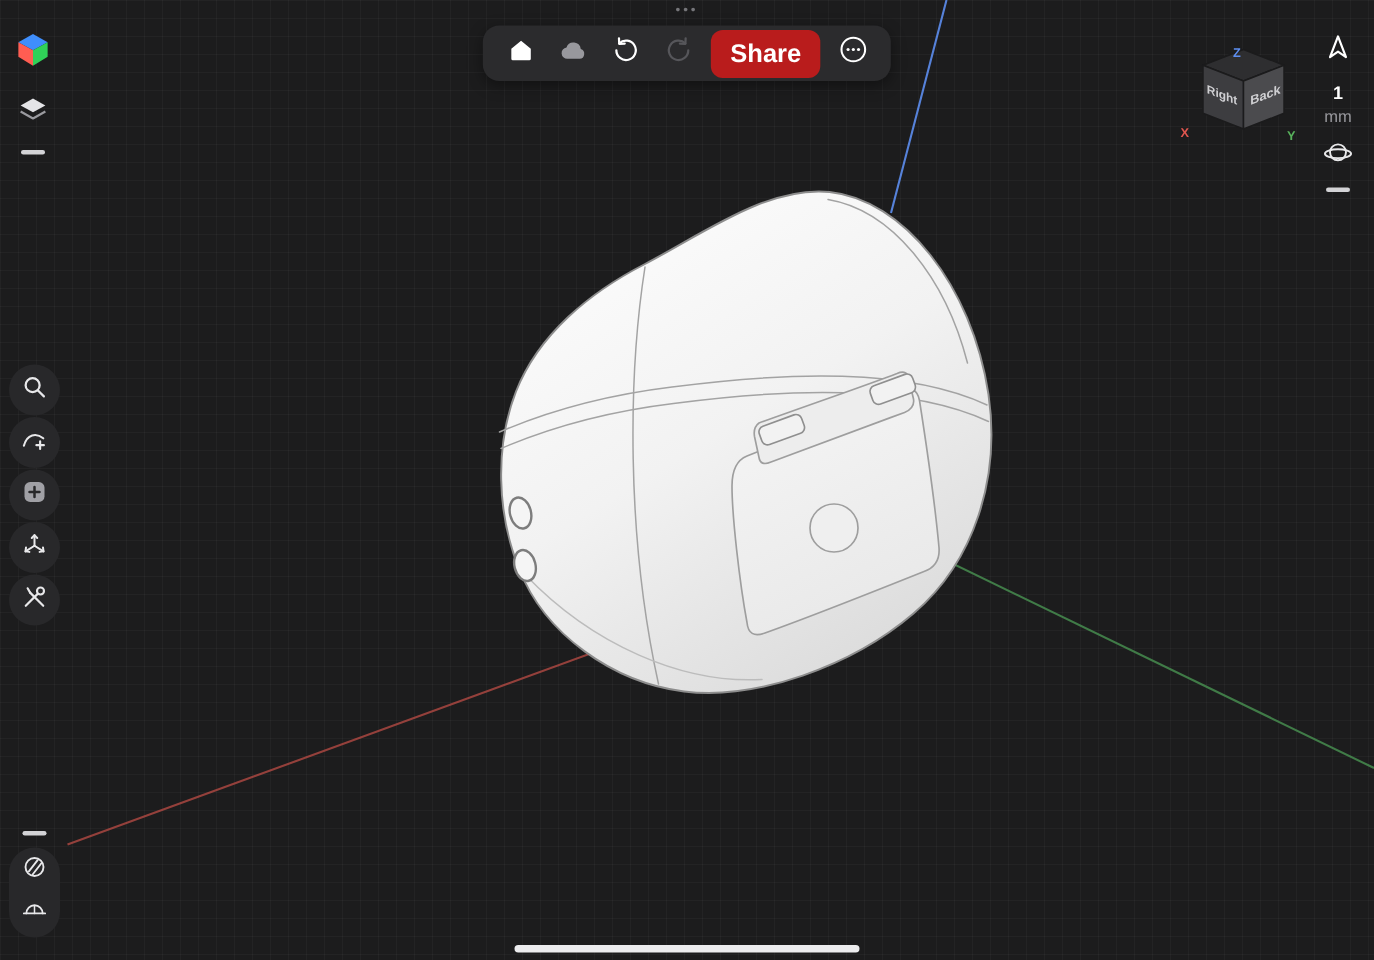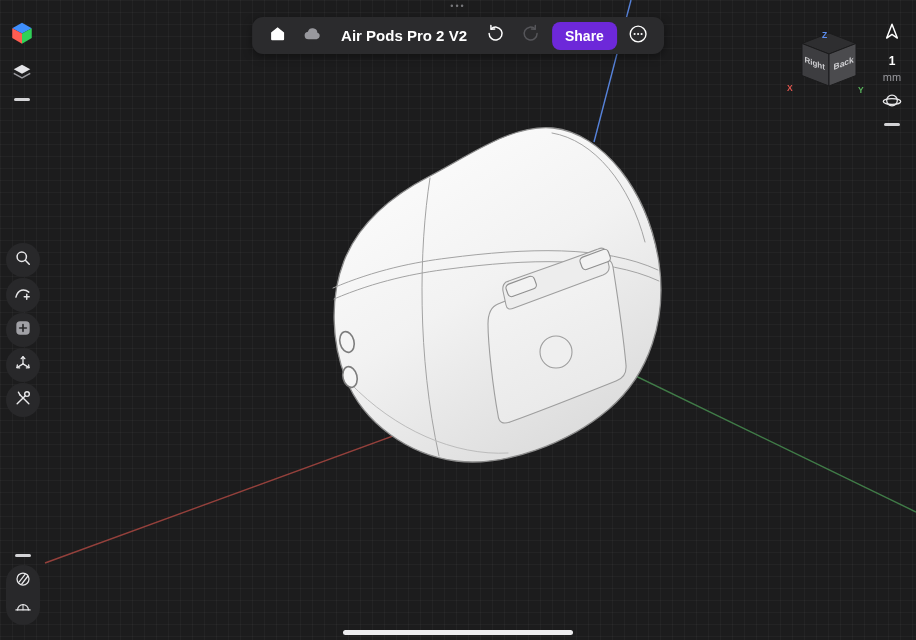--- a/index.html
+++ b/index.html
@@ -10,21 +10,21 @@
       linear-gradient(90deg,rgba(255,255,255,0.03) 1px,transparent 1px);
     background-size:12px 12px;}
   .viewport{position:absolute;left:0;top:0;}
   .top-dots{position:absolute;top:1px;left:50%;transform:translateX(-50%);
     color:#76767a;font-size:9px;letter-spacing:2px;user-select:none;}
   .topbar{position:absolute;top:17px;left:50%;transform:translateX(-50%);height:37px;
     background:#2b2b2d;border-radius:11px;display:flex;align-items:center;gap:2px;
     padding:0 9px;box-shadow:0 3px 10px rgba(0,0,0,.4);}
   .tb-btn{width:33px;height:31px;display:flex;align-items:center;justify-content:center;border-radius:8px;}
   .tb-title{color:#fff;font-size:15px;font-weight:700;padding:0 10px;white-space:nowrap;}
-  .share-btn{background:#6d28d9;color:#fff;font-size:14px;font-weight:600;
+  .share-btn{background:#b91c1c;color:#fff;font-size:17px;font-weight:600;
     padding:6px 13px;border-radius:8px;margin:0 3px;border:none;}
   .left-top{position:absolute;left:8px;top:20px;display:flex;flex-direction:column;align-items:center;gap:11px;width:28px;}
   .handle{width:16px;height:2.5px;background:#d3d3d6;border-radius:2px;}
   .left-rail{position:absolute;left:6px;top:243px;display:flex;flex-direction:column;gap:1px;}
   .rail-btn{width:34px;height:34px;border-radius:50%;background:#28282a;display:flex;align-items:center;justify-content:center;}
   .left-bottom{position:absolute;left:6px;top:554px;display:flex;flex-direction:column;align-items:center;gap:8px;width:34px;}
   .lb-panel{width:34px;height:60px;border-radius:17px;background:#28282a;display:flex;
     flex-direction:column;align-items:center;justify-content:space-evenly;}
   .right-rail{position:absolute;right:9px;top:22px;display:flex;flex-direction:column;align-items:center;gap:7px;width:30px;}
   .unit-value{color:#fff;font-size:12px;font-weight:600;line-height:1.1;}
@@ -107,21 +107,20 @@
           </svg>
       </span>
     </div>
     <div class="tb-btn">
       <span>
         <svg width="21" height="21" viewBox="0 0 24 24">
             <path d="M7.2 18.5 a4.3 4.3 0 0 1-.6-8.56 A5.6 5.6 0 0 1 17.5 11.1 a3.8 3.8 0 0 1-.9 7.4 Z" fill="#98989d"></path>
           </svg>
       </span>
     </div>
-    <div class="tb-title">Air Pods Pro 2 V2</div>
     <div class="tb-btn">
       <span>
         <svg width="21" height="21" viewBox="0 0 24 24" fill="none" stroke="#fff" stroke-width="1.7" stroke-linecap="round" stroke-linejoin="round">
             <path d="M4.6 12 a7.4 7.4 0 1 0 2.2-5.2"></path>
             <path d="M6.6 2.9 6.8 7.1 11 6.9"></path>
           </svg>
       </span>
     </div>
     <div class="tb-btn">
       <span>

